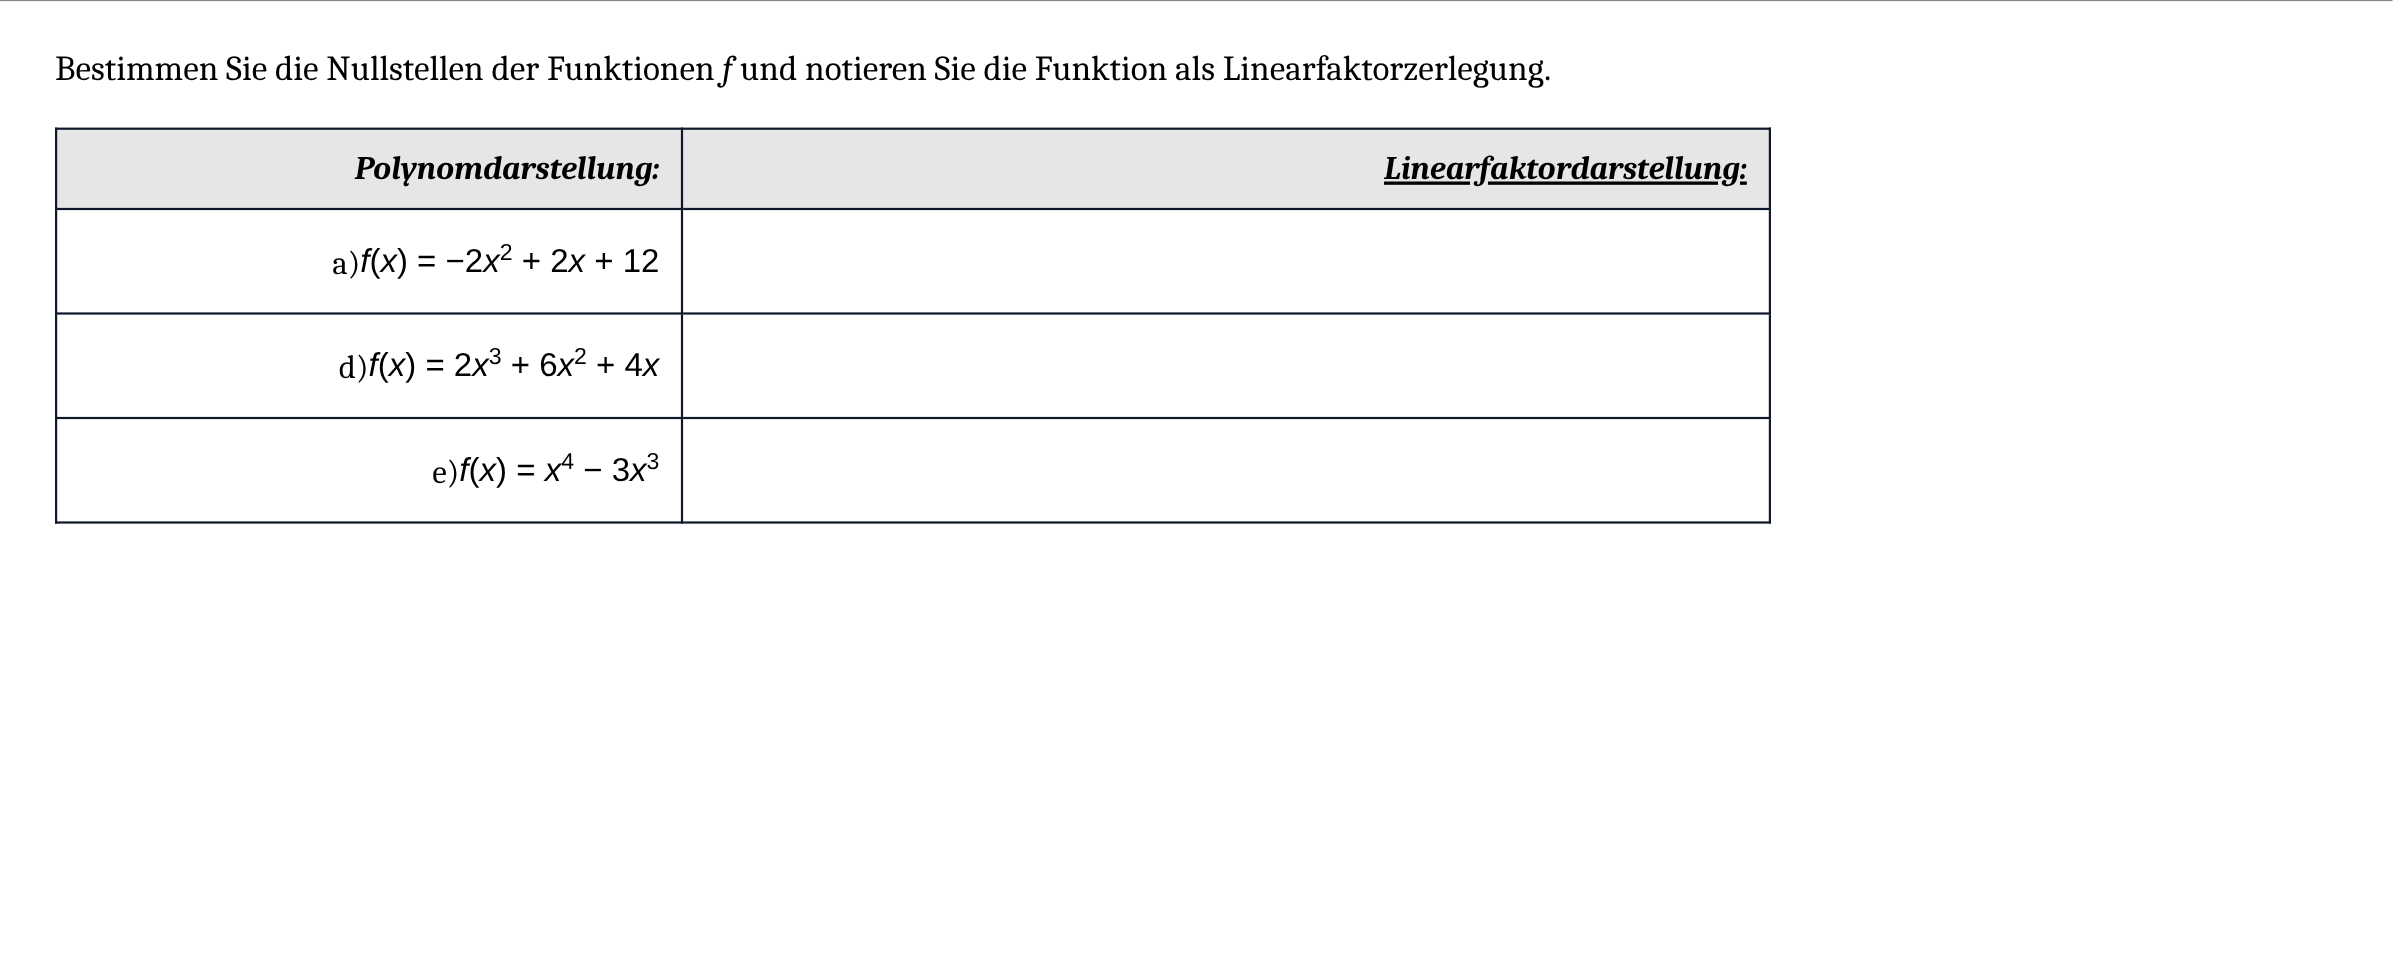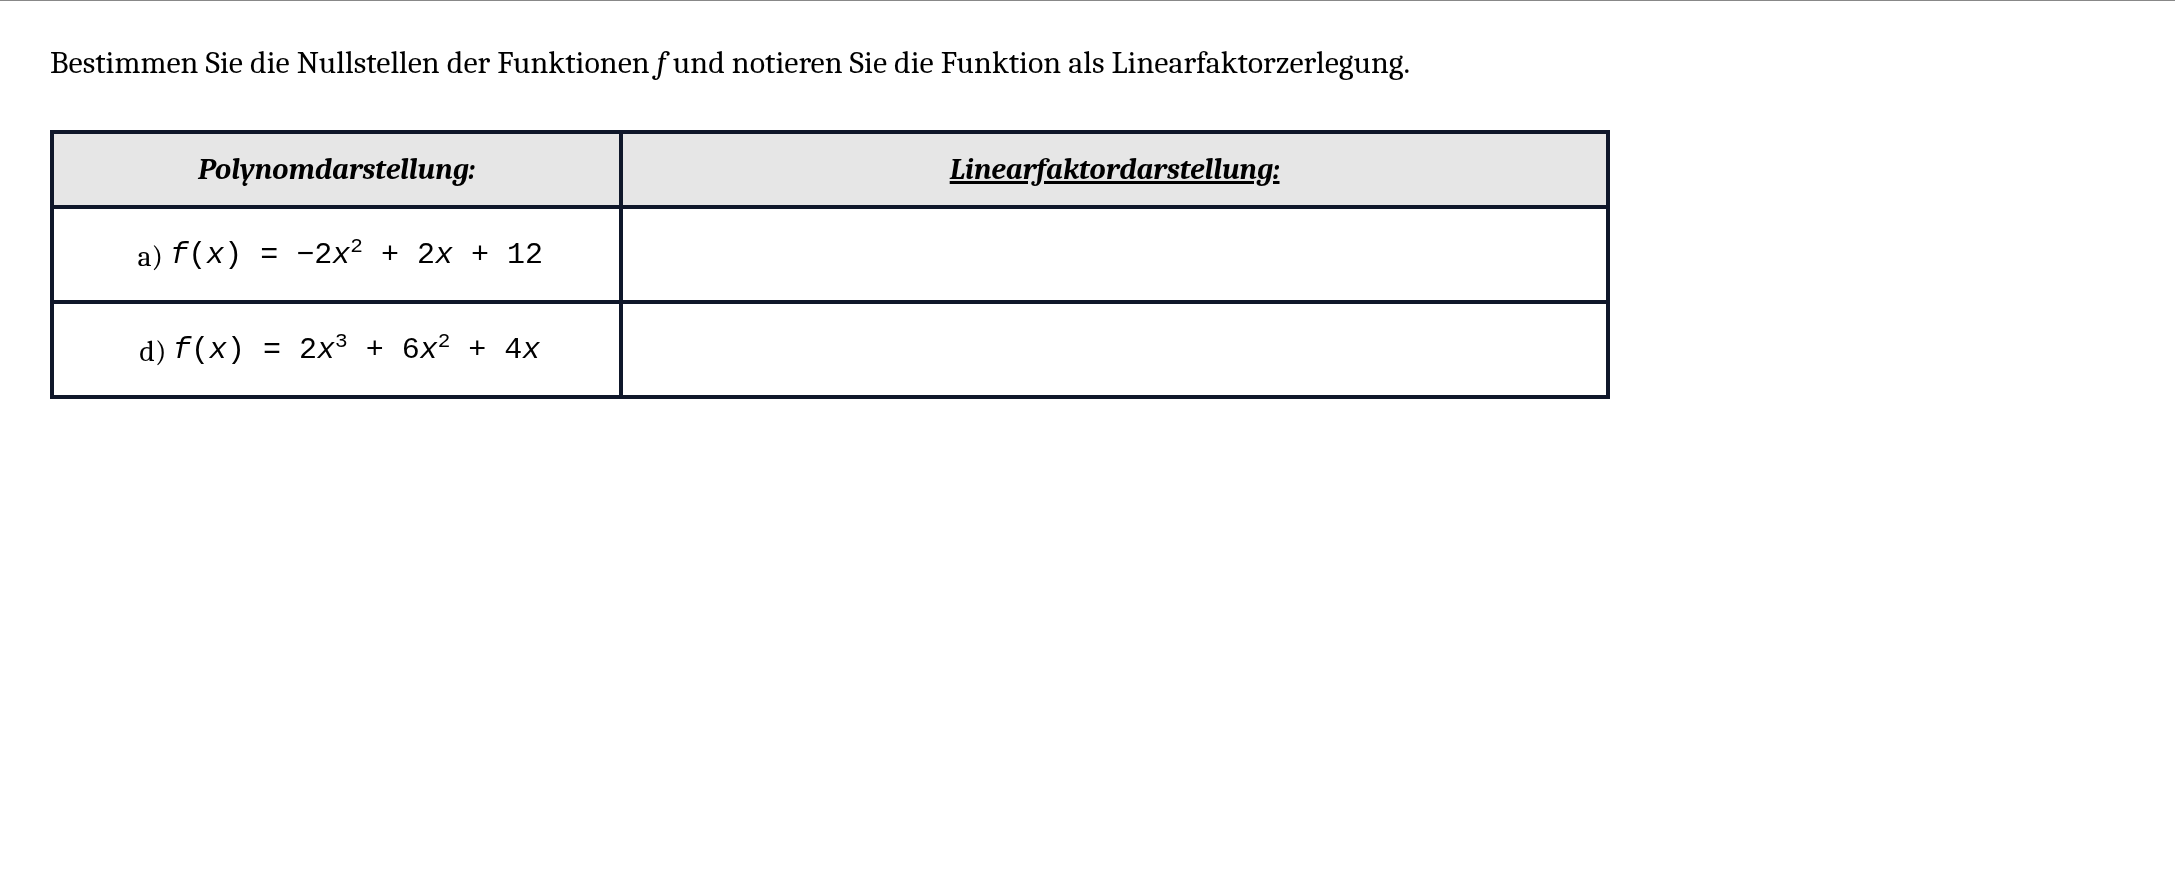--- a/index.html
+++ b/index.html
@@ -10,35 +10,35 @@
     body {
       font-family: Cambria, Georgia, 'Times New Roman', serif;
       background: #ffffff;
       padding: 40px 50px;
       font-size: 30px;
       color: #000000;
       border-top: 1px solid #888;
     }
     .instruction {
       font-size: 32px;
-      margin-bottom: 44px;
+      margin-bottom: 30px;
       line-height: 1.4;
     }
     .instruction .math-f {
       font-style: italic;
       font-family: Cambria, Georgia, serif;
     }
     table {
       border-collapse: collapse;
       width: 1560px;
     }
     th, td {
-      border: 4px solid #0f172a;
+      border: 2px solid #0f172a;
       padding: 18px 20px;
-      text-align: center;
+      text-align: right;
       vertical-align: middle;
     }
     th {
       background: #e6e6e6;
       font-weight: bold;
       font-style: italic;
       font-size: 30px;
     }
     .col-left {
       width: 570px;
@@ -51,21 +51,21 @@
       height: 95px;
       font-size: 30px;
     }
     .row-label {
       display: inline-block;
       width: 40px;
       vertical-align: middle;
     }
     .formula {
       font-style: italic;
-      font-family: Liberation Mono, monospace;
+      font-family: Liberation Sans, sans-serif;
       white-space: nowrap;
     }
     .formula .fn {
       font-style: italic;
     }
     .formula .paren {
       font-style: normal;
     }
     .formula .num {
       font-style: normal;
@@ -93,14 +93,18 @@
   <tbody>
 
   <tr>
         <td class="col-left"><span class="row-label">a)</span><span class="formula"><span class="fn">f</span><span class="paren">(</span><span class="fn">x</span><span class="paren">)</span> <span class="num">=</span> <span class="num">−2<i>x</i><sup>2</sup> + 2<i>x</i> + 12</span></span></td>
         <td class="col-right"></td>
       </tr>
       <tr>
         <td class="col-left"><span class="row-label">d)</span><span class="formula"><span class="fn">f</span><span class="paren">(</span><span class="fn">x</span><span class="paren">)</span> <span class="num">=</span> <span class="num">2<i>x</i><sup>3</sup> + 6<i>x</i><sup>2</sup> + 4<i>x</i></span></span></td>
         <td class="col-right"></td>
       </tr>
+      <tr>
+        <td class="col-left"><span class="row-label">e)</span><span class="formula"><span class="fn">f</span><span class="paren">(</span><span class="fn">x</span><span class="paren">)</span> <span class="num">=</span> <span class="num"><i>x</i><sup>4</sup> − 3<i>x</i><sup>3</sup></span></span></td>
+        <td class="col-right"></td>
+      </tr>
     </tbody>
 </table>
 
 </body></html>

